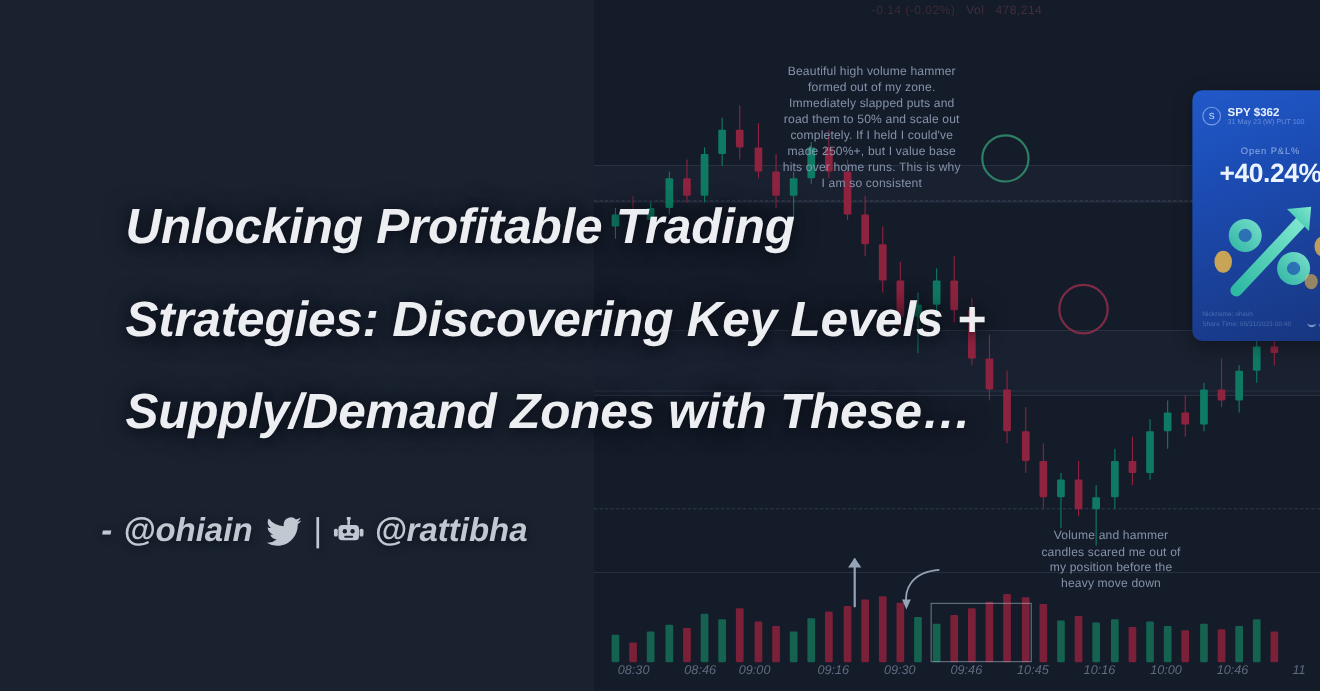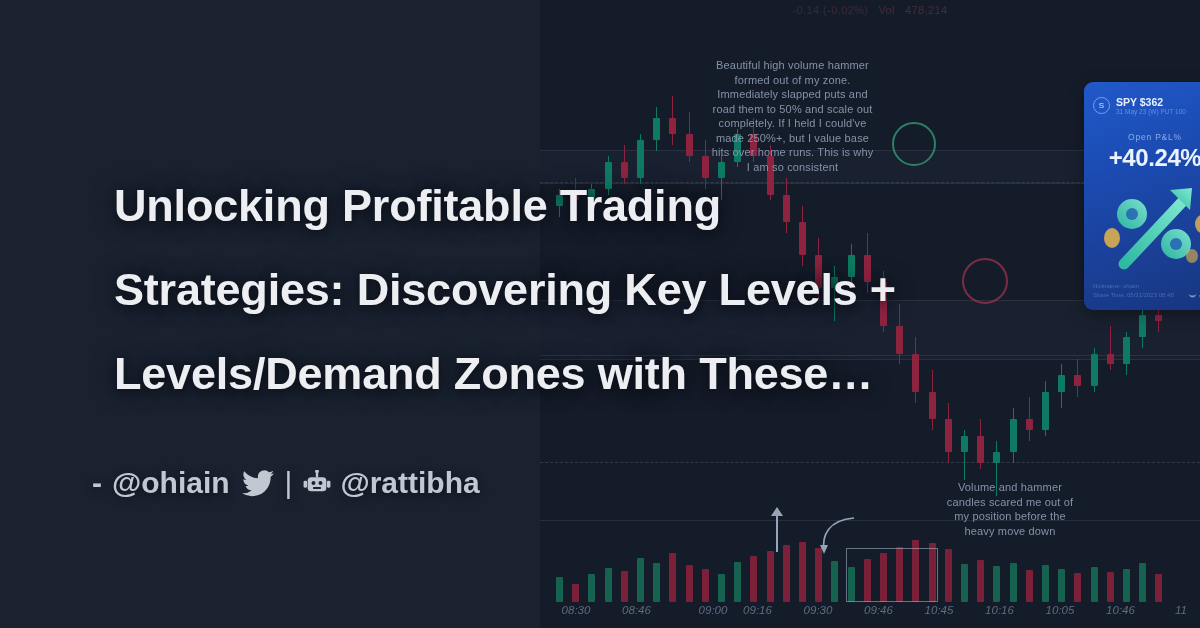--- a/index.html
+++ b/index.html
@@ -137,21 +137,21 @@
     position:absolute;left:0;top:96px;width:100%;height:100px;
   }
   #spy-foot{position:absolute;left:9px;bottom:10px;}
   .spy-foot-line{color:rgba(185,210,250,.3);font-size:6px;line-height:1.5;}
   #spy-brand{
     position:absolute;right:7px;bottom:10px;
     color:rgba(205,225,255,.45);font-size:7px;display:flex;align-items:center;gap:2px;
   }
 
   
-  #fg{position:absolute;inset:0;}
+  #fg{position:absolute;inset:0;font-style:italic;}
   #title{
     position:absolute;left:114px;top:134px;width:1000px;
     color:#eceef1;
     font-size:45px;font-weight:bold;line-height:84px;
     letter-spacing:-.2px;
     text-shadow:0 2px 10px rgba(10,14,22,.85), 0 0 22px rgba(10,14,22,.7);
   }
   #title .tl{display:block;white-space:nowrap;}
   #attrib{
     position:absolute;left:92px;top:466px;
@@ -386,27 +386,27 @@
       <div class="sel-box" style="left:306px;top:548px;width:90px;height:52px;"></div>
       <div class="arrow-up" style="left:236px;top:508px;height:44px;"></div>
       <svg class="curve-arrow" style="left:272px;top:516px;" width="46" height="44" viewBox="0 0 46 44">
         <path d="M42 2 C 16 4, 10 20, 12 34" fill="none" stroke="#97a4b8" stroke-width="1.6"></path>
         <path d="M12 38 l -4 -9 l 8 0 z" fill="#97a4b8"></path>
       </svg>
 
       <div id="axis">
           <span style="left: 36px;">08:30</span>
           <span style="left: 96.5px;">08:46</span>
-          <span style="left: 173px;">09:00</span>
+          <span style="left: 146px;">09:00</span>
           <span style="left: 217.5px;">09:16</span>
           <span style="left: 278px;">09:30</span>
           <span style="left: 338.5px;">09:46</span>
           <span style="left: 399px;">10:45</span>
           <span style="left: 459.5px;">10:16</span>
-          <span style="left: 520px;">10:05</span>
+          <span style="left: 520px;">10:00</span>
           <span style="left: 580.5px;">10:46</span>
           <span style="left: 641px;">11</span>
         </div>
     </div>
 
     <div class="anno" id="anno-1">Beautiful high volume hammer formed out of my zone. Immediately slapped puts and road them to 50% and scale out completely. If I held I could've made 250%+, but I value base hits over home runs. This is why I am so consistent</div>
     <div class="anno" id="anno-3">Volume and hammer candles scared me out of my position before the heavy move down</div>
 
     <div id="spy-card">
       <div id="spy-head">
@@ -445,21 +445,21 @@
         </svg>
         <span>webull</span>
       </div>
     </div>
   </div>
 
   <div id="fg">
     <h1 id="title">
       <span class="tl">Unlocking Profitable Trading</span>
       <span class="tl">Strategies: Discovering Key Levels +</span>
-      <span class="tl">Levels/Demand Zones with These…</span>
+      <span class="tl">Supply/Demand Zones with These…</span>
     </h1>
 
     <div id="attrib">
       <span>-</span>
       <span style="margin-left:10px">@ohiain</span>
       <span class="ic" id="twitter-icon">
         <svg width="32" height="27" viewBox="0 0 24 20">
           <path fill="#c2c8d2" d="M24 2.3c-.9.4-1.8.7-2.8.8 1-.6 1.8-1.6 2.2-2.7-1 .6-2 1-3.1 1.2A4.9 4.9 0 0 0 11.9 5c0 .4 0 .8.1 1.1A13.9 13.9 0 0 1 1.7.9 4.9 4.9 0 0 0 3.2 7.4c-.8 0-1.6-.2-2.2-.6v.1c0 2.4 1.7 4.3 3.9 4.8-.4.1-.8.2-1.3.2-.3 0-.6 0-.9-.1.6 1.9 2.4 3.3 4.5 3.4A9.9 9.9 0 0 1 0 17.3 13.9 13.9 0 0 0 7.5 19.5c9.1 0 14-7.5 14-14v-.6c1-.7 1.8-1.6 2.5-2.6z"></path>
         </svg>
       </span>

